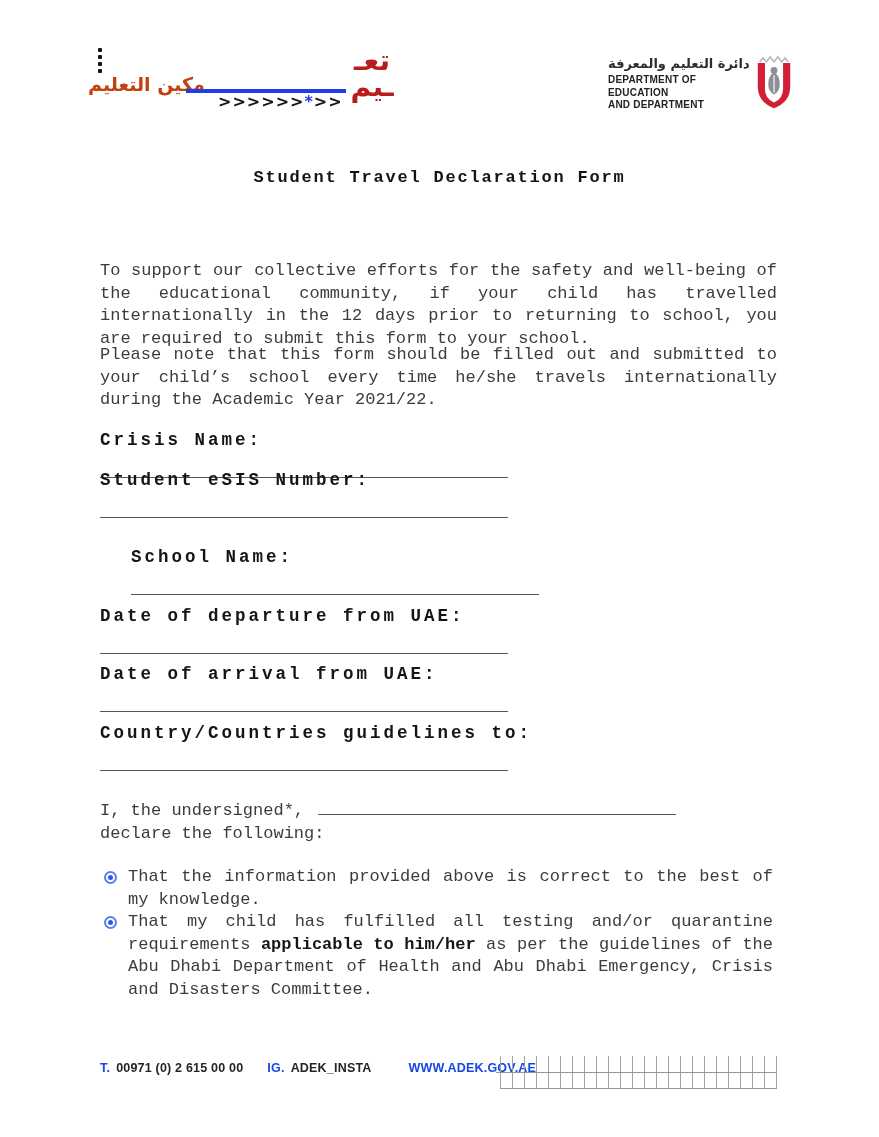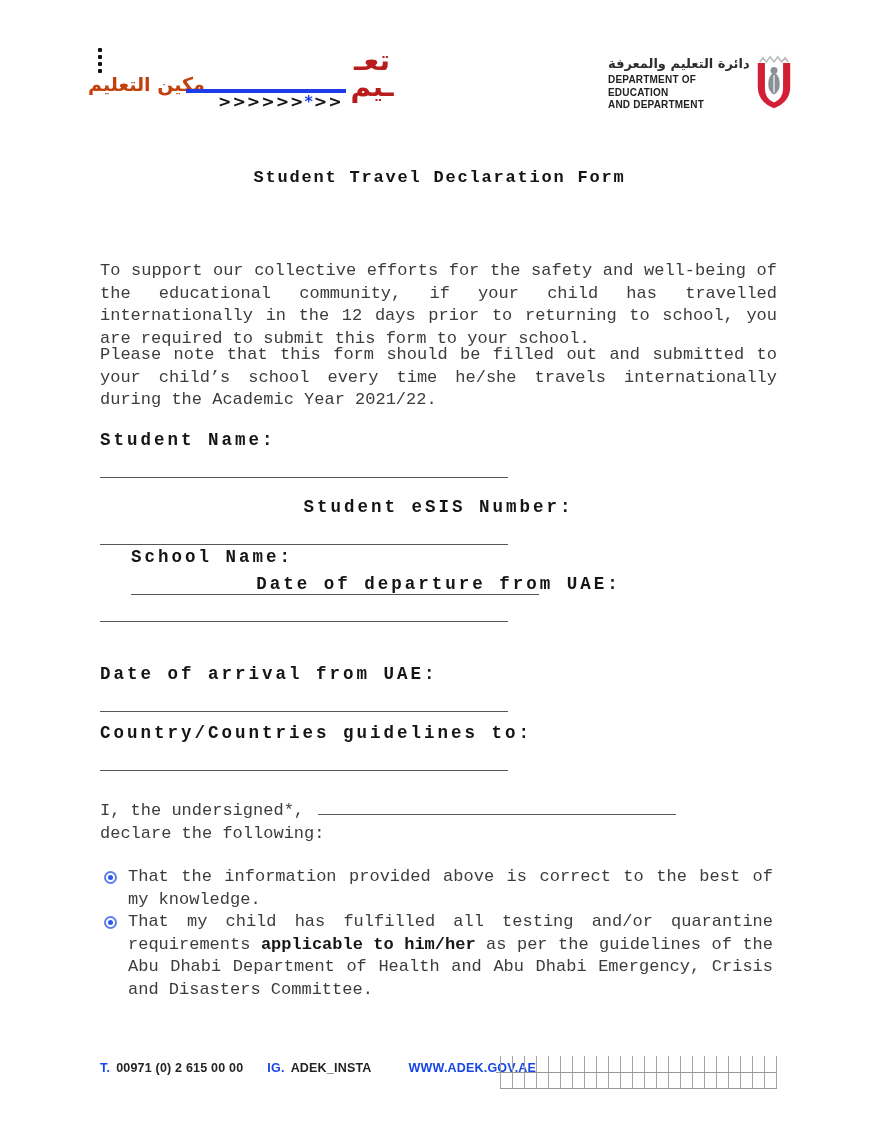--- a/index.html
+++ b/index.html
@@ -45,21 +45,21 @@
     font-weight:bold;font-size:17px;letter-spacing:1.8px;color:#141414;
   }
   .para{
     position:absolute;left:100px;width:677px;
     font-size:17px;line-height:22.5px;color:#3c3c3c;
     text-align:justify;text-align-last:left;
   }
   .p1{top:231px;margin-top:29px;}
   .p2{top:344px;}
   .field{position:absolute;left:100px;width:677px;}
-  .f0{top:430px;}.f1{top:497px;text-align:center;}.f2{top:547px;margin-left:31px;}.f3{top:574px;text-align:center;}.f4{top:664px;}.f5{top:723px;}
+  .f0{top:430px;}.f1{top:470px;}.f2{top:547px;margin-left:31px;}.f3{top:606px;}.f4{top:664px;}.f5{top:723px;}
   .field-label{
     font-weight:bold;font-size:17.5px;letter-spacing:3px;color:#151515;height:18px;
   }
   .field-line{
     margin-top:29px;width:408px;height:0;border-bottom:1.6px solid #565656;
   }
   .undersigned{
     position:absolute;left:100px;top:800px;width:677px;
     font-size:17px;line-height:22.5px;color:#3c3c3c;
   }
@@ -136,21 +136,21 @@
       <path d="M22 22 v18" stroke="#ffffff" stroke-width="1.2"></path>
     </svg>
   </div>
 
   <div class="doc-title">Student Travel Declaration Form</div>
 
   <div class="para p1">To support our collective efforts for the safety and well-being of the educational community, if your child has travelled internationally in the 12 days prior to returning to school, you are required to submit this form to your school.</div>
   <div class="para p2">Please note that this form should be filled out and submitted to your child’s school every time he/she travels internationally during the Academic Year 2021/22.</div>
 
   <div class="field f0">
-    <div class="field-label">Student Name:</div>
+    <div class="field-label">Crisis Name:</div>
     <div class="field-line"></div>
   </div>
   <div class="field f1">
     <div class="field-label">Student eSIS Number:</div>
     <div class="field-line"></div>
   </div>
   <div class="field f2">
     <div class="field-label">School Name:</div>
     <div class="field-line"></div>
   </div>

